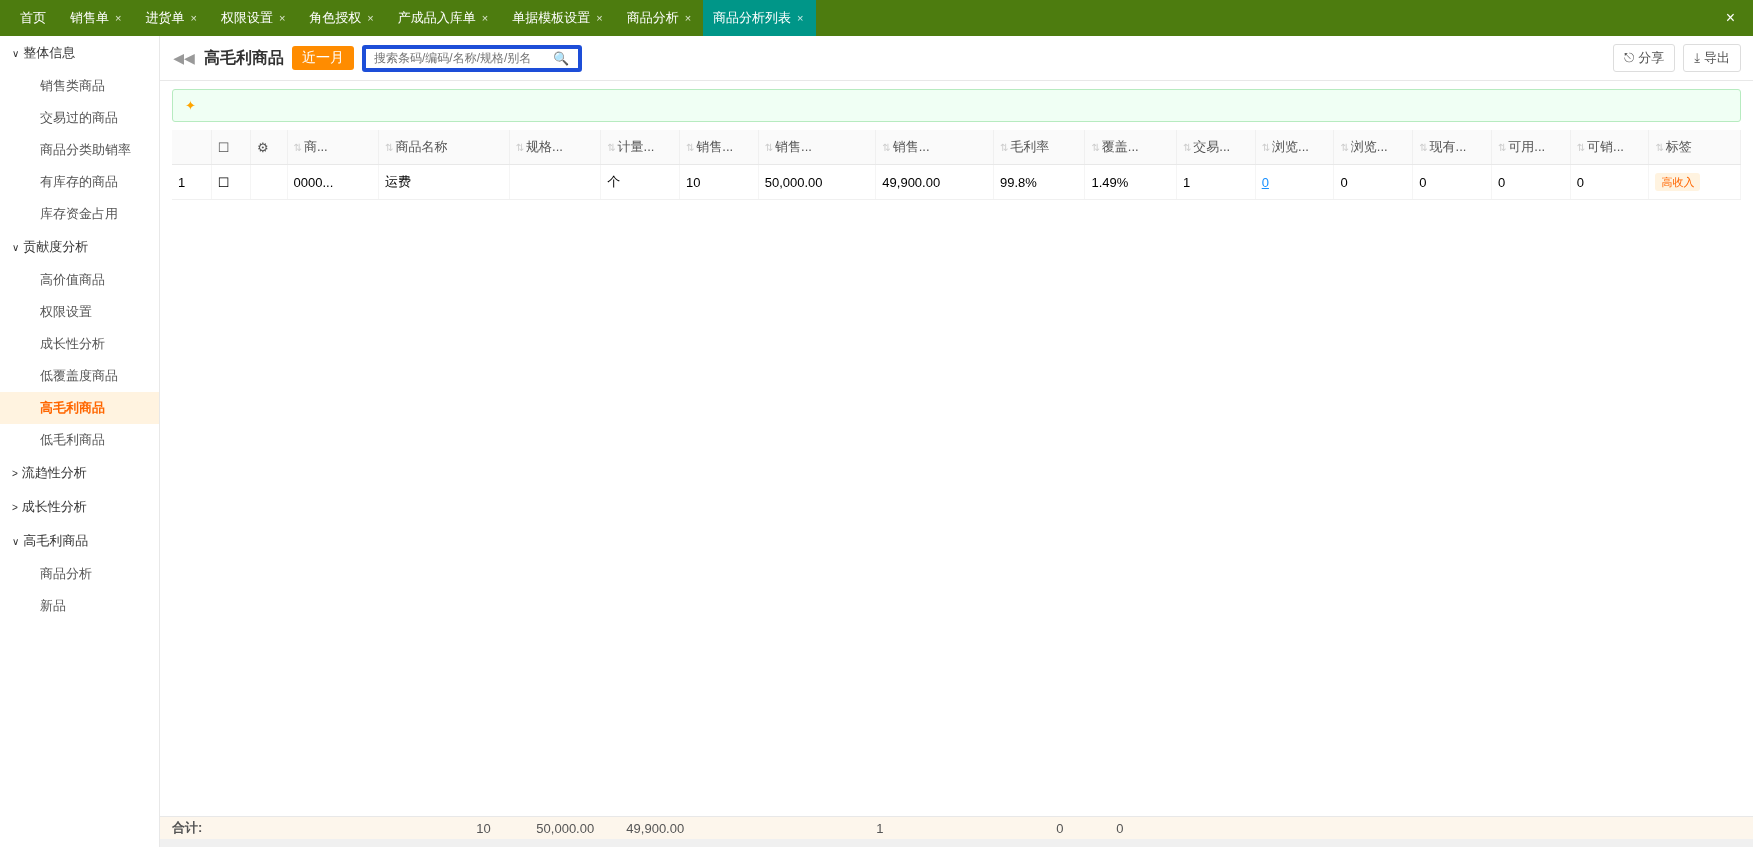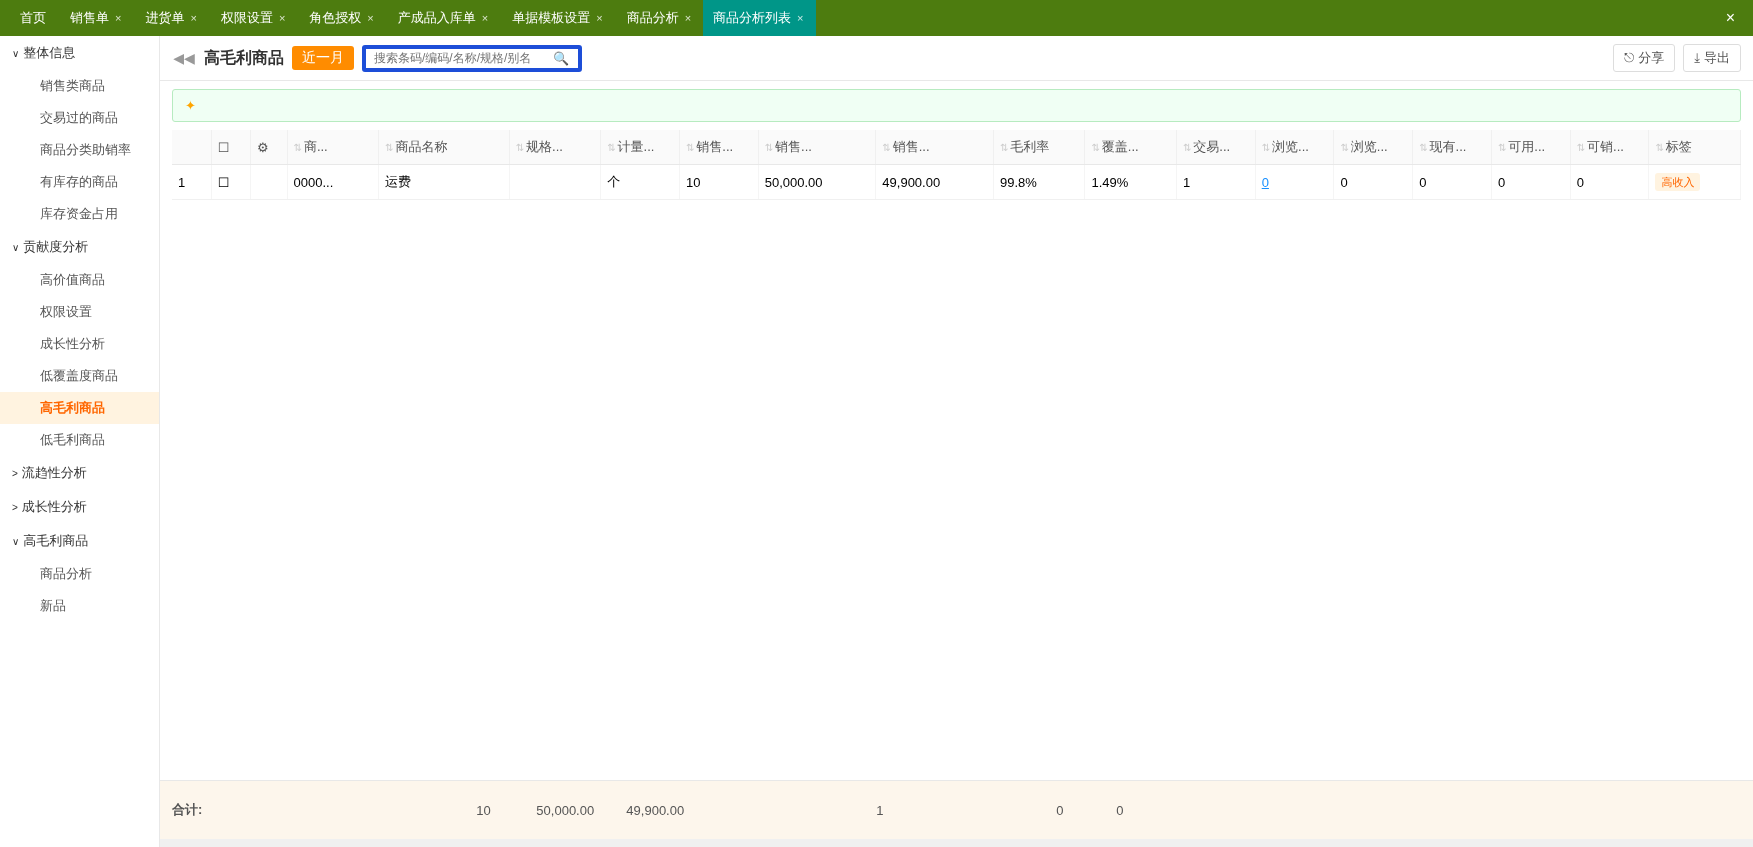--- a/index.html
+++ b/index.html
@@ -204,21 +204,21 @@
       padding: 3px 6px;
       border-radius: 3px;
       font-size: 11px;
     }
     .link-style { color: #1890ff; text-decoration: underline; cursor: pointer; }
 
     
     .footer-totals {
       background: #fdf6ec;
       border-top: 1px solid #e8e8e8;
-      padding: 20px 12px;
+      padding: 2px 12px;
       display: flex;
       align-items: center;
       gap: 0;
       flex-shrink: 0;
       font-size: 12px;
       color: #555;
     }
     .footer-label { margin-right: 8px; font-weight: bold; }
     .footer-cell {
       min-width: 60px;

